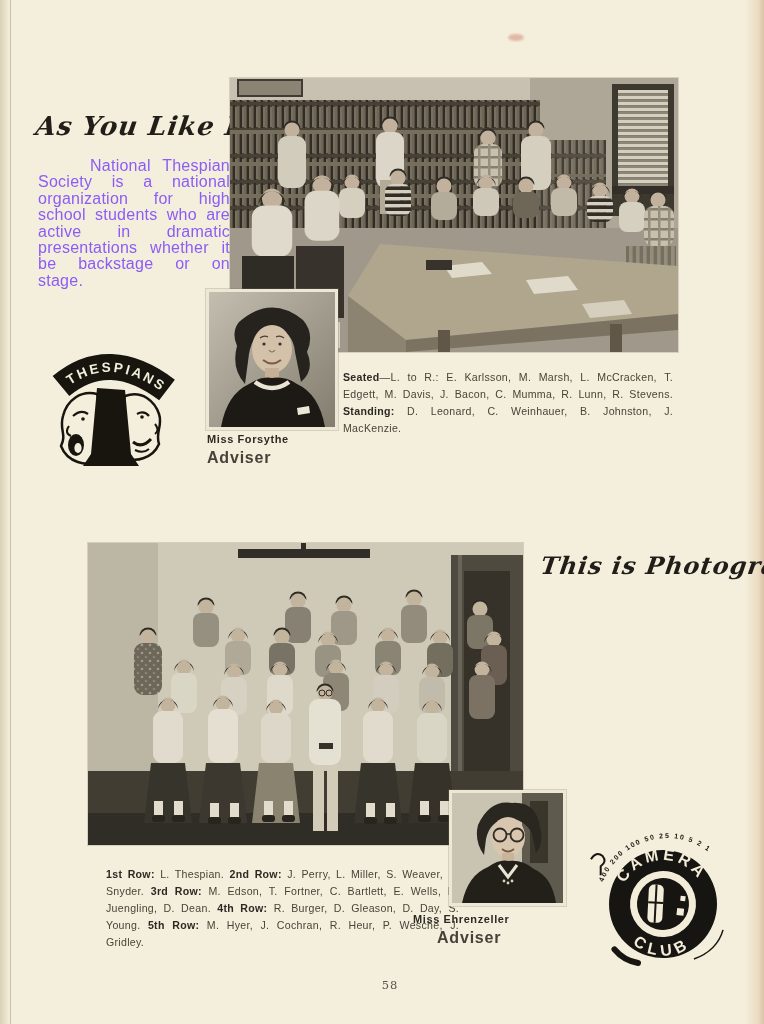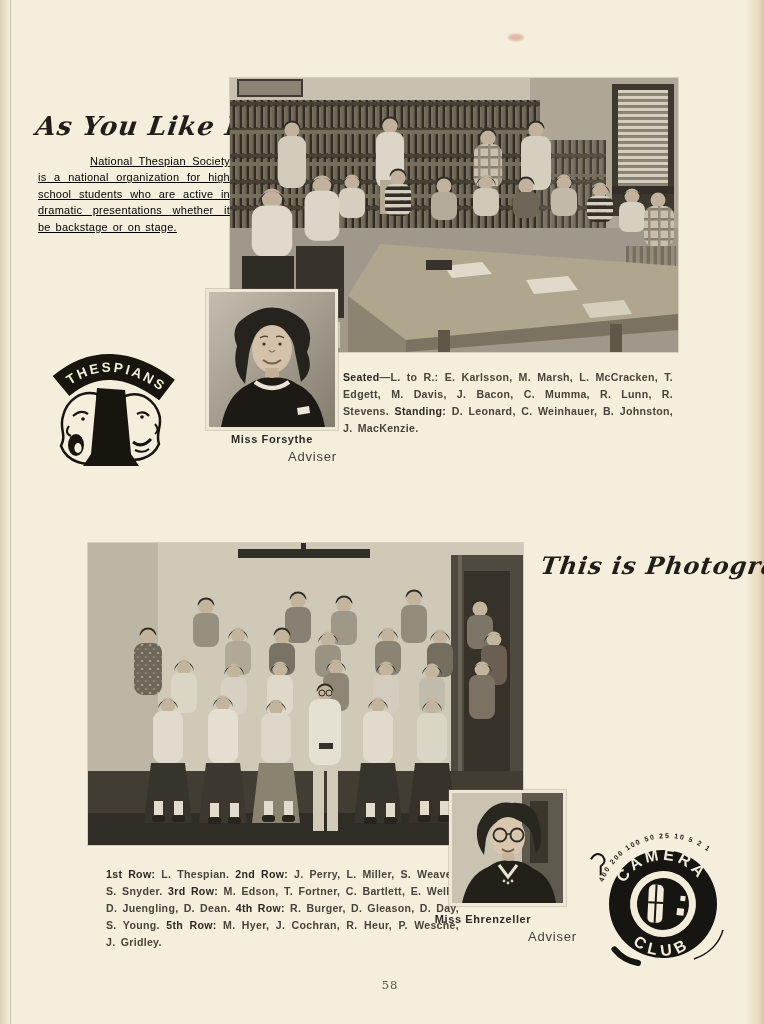--- a/index.html
+++ b/index.html
@@ -17,41 +17,41 @@
     background:linear-gradient(to right, rgba(236,222,198,0), rgba(224,196,164,.45) 70%, rgba(196,158,122,.55));}
   .smudge{position:absolute;left:508px;top:34px;width:16px;height:7px;border-radius:50%;
     background:rgba(195,98,78,.38);filter:blur(1px);}
   .script-head{
     position:absolute;font-family:"DejaVu Serif", serif;font-style:italic;font-weight:bold;
     color:#211e19;transform:skewX(-8deg);letter-spacing:1px;white-space:nowrap;
   }
   .head-thespian{left:36px;top:94px;font-size:26px;}
   .head-camera{left:541px;top:535px;font-size:24px;}
   .body-col{
-    position:absolute;text-align:justify;font-size:11px;line-height:16.4px;
-    letter-spacing:.25px;word-spacing:1.5px;color:#000000;text-decoration:underline;
+    position:absolute;text-align:justify;font-size:16px;line-height:16.4px;
+    letter-spacing:.25px;word-spacing:1.5px;color:#8b5cf6;
   }
   .body-thespian{left:38px;top:142px;width:192px;text-indent:52px;}
   .body-camera{left:558px;top:581px;width:198px;text-indent:46px;}
   .photo{position:absolute;box-shadow:0 0 0 1px rgba(120,112,92,.25);}
   .photo svg{display:block;}
   .photo-top{left:230px;top:78px;width:448px;height:274px;}
   .photo-group{left:88px;top:543px;width:435px;height:302px;}
   .portrait{position:absolute;box-shadow:0 0 0 3px #ede7d5, 0 0 0 4px rgba(120,112,92,.25);}
   .portrait-forsythe{left:209px;top:292px;width:126px;height:135px;}
   .portrait-ehrenzeller{left:452px;top:793px;width:111px;height:110px;}
-  .adviser-name{position:absolute;font-weight:bold;font-size:11px;letter-spacing:.6px;color:#2d2a24;text-align:center;}
-  .adviser-title{position:absolute;font-size:13px;letter-spacing:.8px;color:#45423a;text-align:right;}
+  .adviser-name{position:absolute;font-weight:bold;font-size:11px;letter-spacing:.6px;color:#2d2a24;}
+  .adviser-title{position:absolute;font-size:16px;letter-spacing:.8px;color:#45423a;text-align:left;font-weight:bold;}
   .name-f{left:207px;top:433px;width:130px;}
   .title-f{left:207px;top:449px;width:130px;}
   .name-e{left:413px;top:913px;width:140px;}
   .title-e{left:437px;top:929px;width:140px;}
   .caption{
     position:absolute;font-size:10.6px;line-height:17px;letter-spacing:.3px;
-    word-spacing:2px;text-align:justify;color:#474439;font-weight:bold;
+    word-spacing:2px;text-align:justify;color:#474439;
   }
   .caption b{color:#2c2923;}
   .caption-top{left:343px;top:358px;width:330px;}
   .caption-group{left:106px;top:855px;width:353px;}
   .logo{position:absolute;}
   .logo-thespians{left:45px;top:340px;width:132px;height:140px;}
   .logo-camera{left:590px;top:832px;width:158px;height:138px;}
   .page-num{position:absolute;left:8px;top:978px;width:100%;text-align:center;
     font-family:"DejaVu Serif", serif;font-size:11.5px;color:#56534a;letter-spacing:1px;}
 </style>

